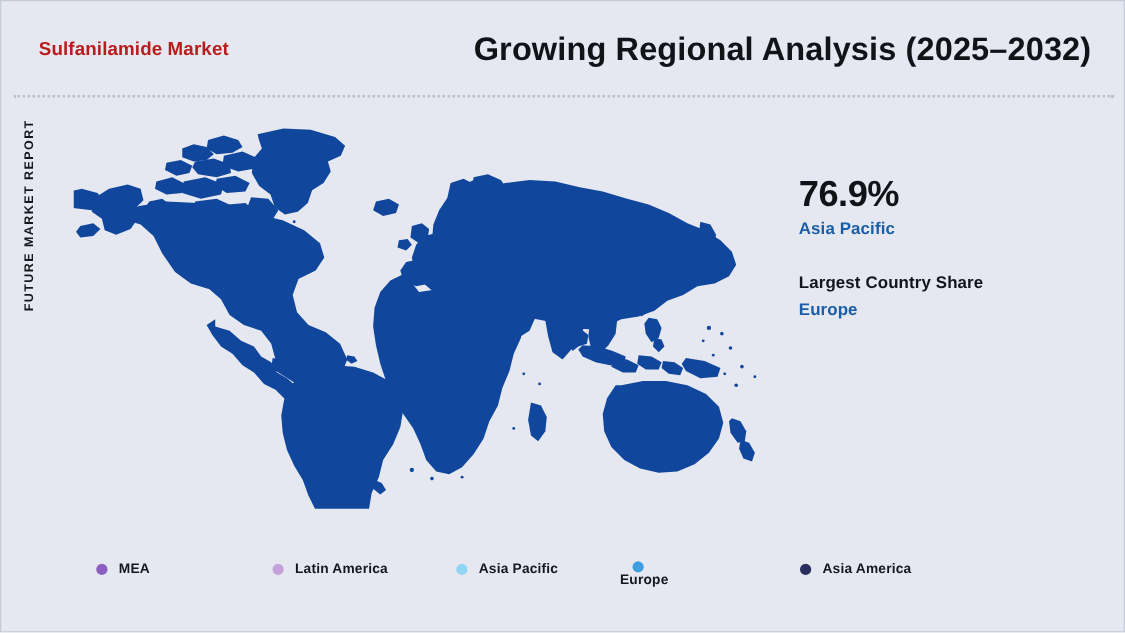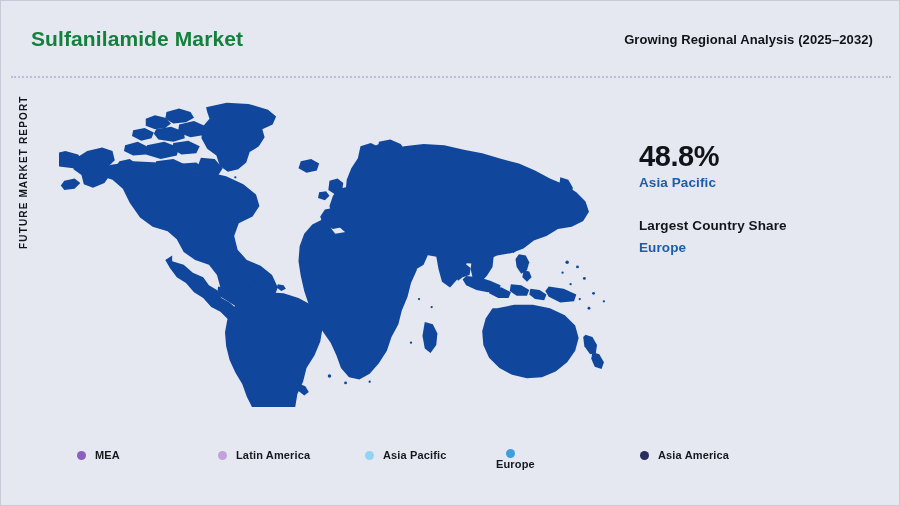--- a/index.html
+++ b/index.html
@@ -29,29 +29,29 @@
     top: 0;
     width: 900px;
     height: 76px;
     box-sizing: border-box;
     display: flex;
     align-items: center;
     justify-content: space-between;
     padding: 0 28px 0 30px;
   }
   .header-title {
-    font-size: 21px;
-    font-weight: bold;
-    color: #15803d;
+    font-size: 15px;
+    font-weight: bold;
+    color: #b91c1c;
     letter-spacing: .1px;
     white-space: nowrap;
     text-align: right;
   }
   .header-subtitle {
-    font-size: 13px;
+    font-size: 26px;
     font-weight: bold;
     color: #111318;
     letter-spacing: .1px;
     white-space: nowrap;
   }
 
   .header-rule {
     position: absolute;
     left: 10px;
     top: 75px;
@@ -277,21 +277,21 @@
         <circle cx="246" cy="130" r="3"></circle>
         <circle cx="276" cy="152" r="2.5"></circle>
         <circle cx="306" cy="140" r="2"></circle>
       </g>
     </svg>
   </div>
 
   <div class="stats">
 
     <div class="stat-block">
-      <div class="stat-value">48.8%</div>
+      <div class="stat-value">76.9%</div>
       <div class="stat-region">Asia Pacific</div>
     </div>
 
     <div class="stat-block">
       <div class="stat-label">Largest Country Share</div>
       <div class="stat-region">Europe</div>
     </div>
 
   </div>
 

